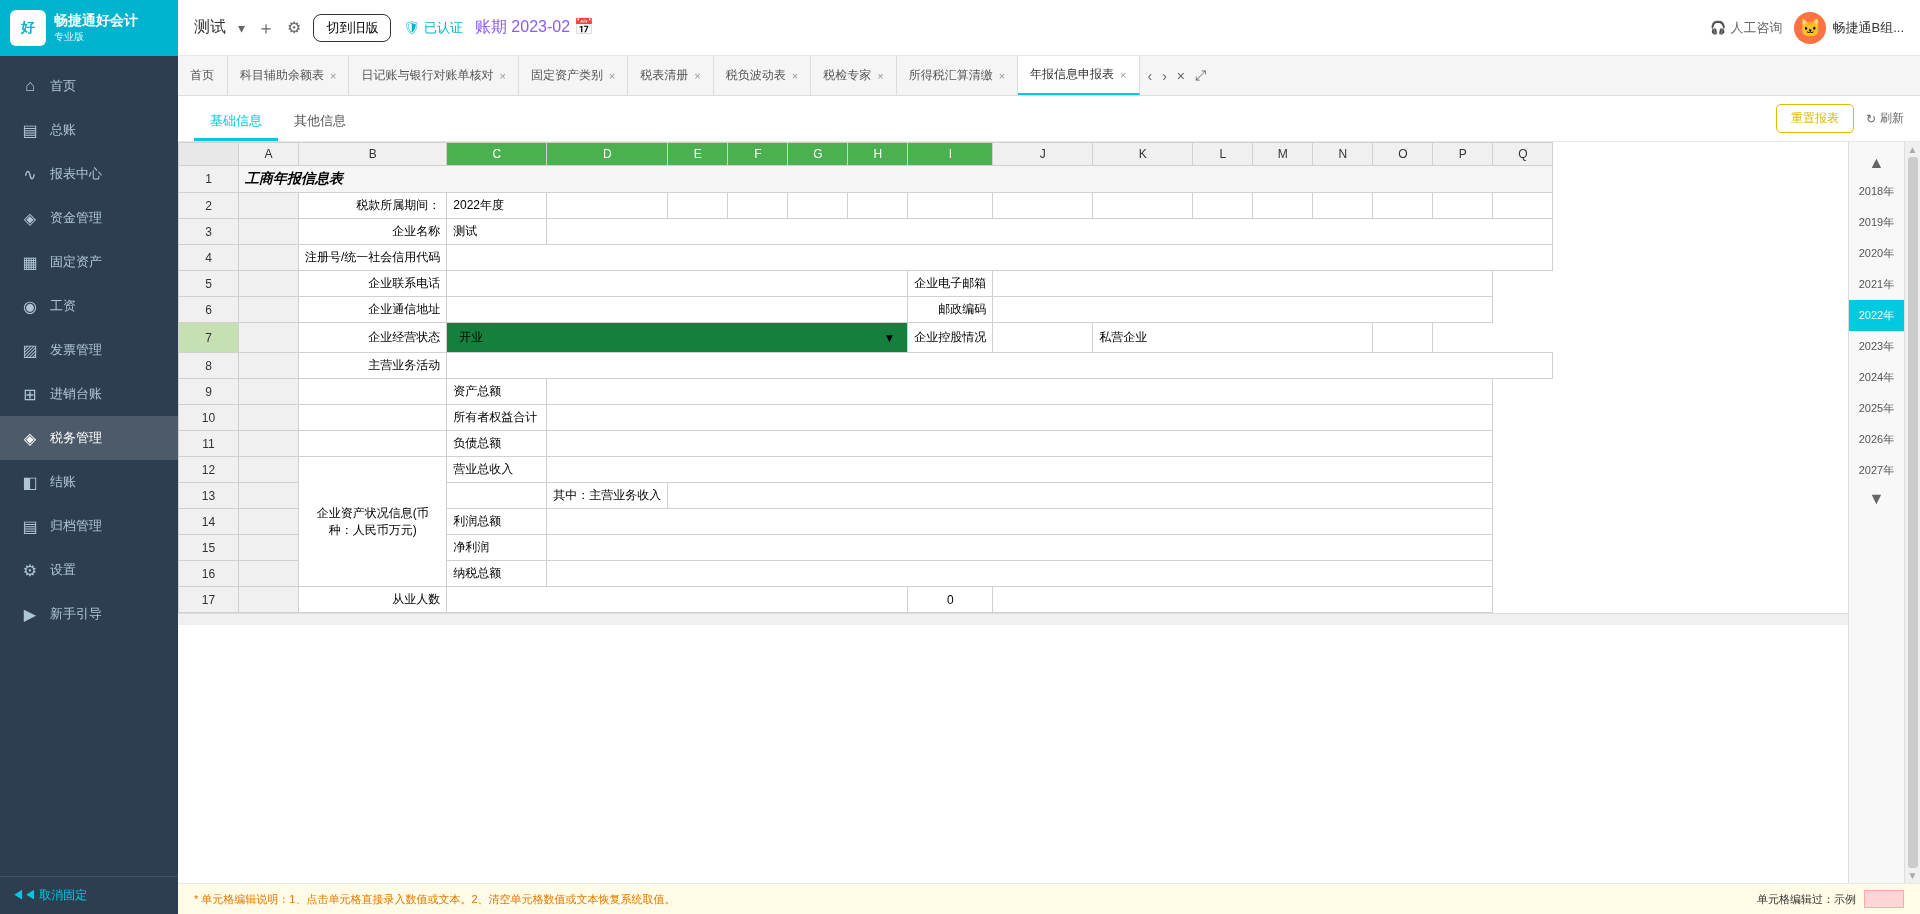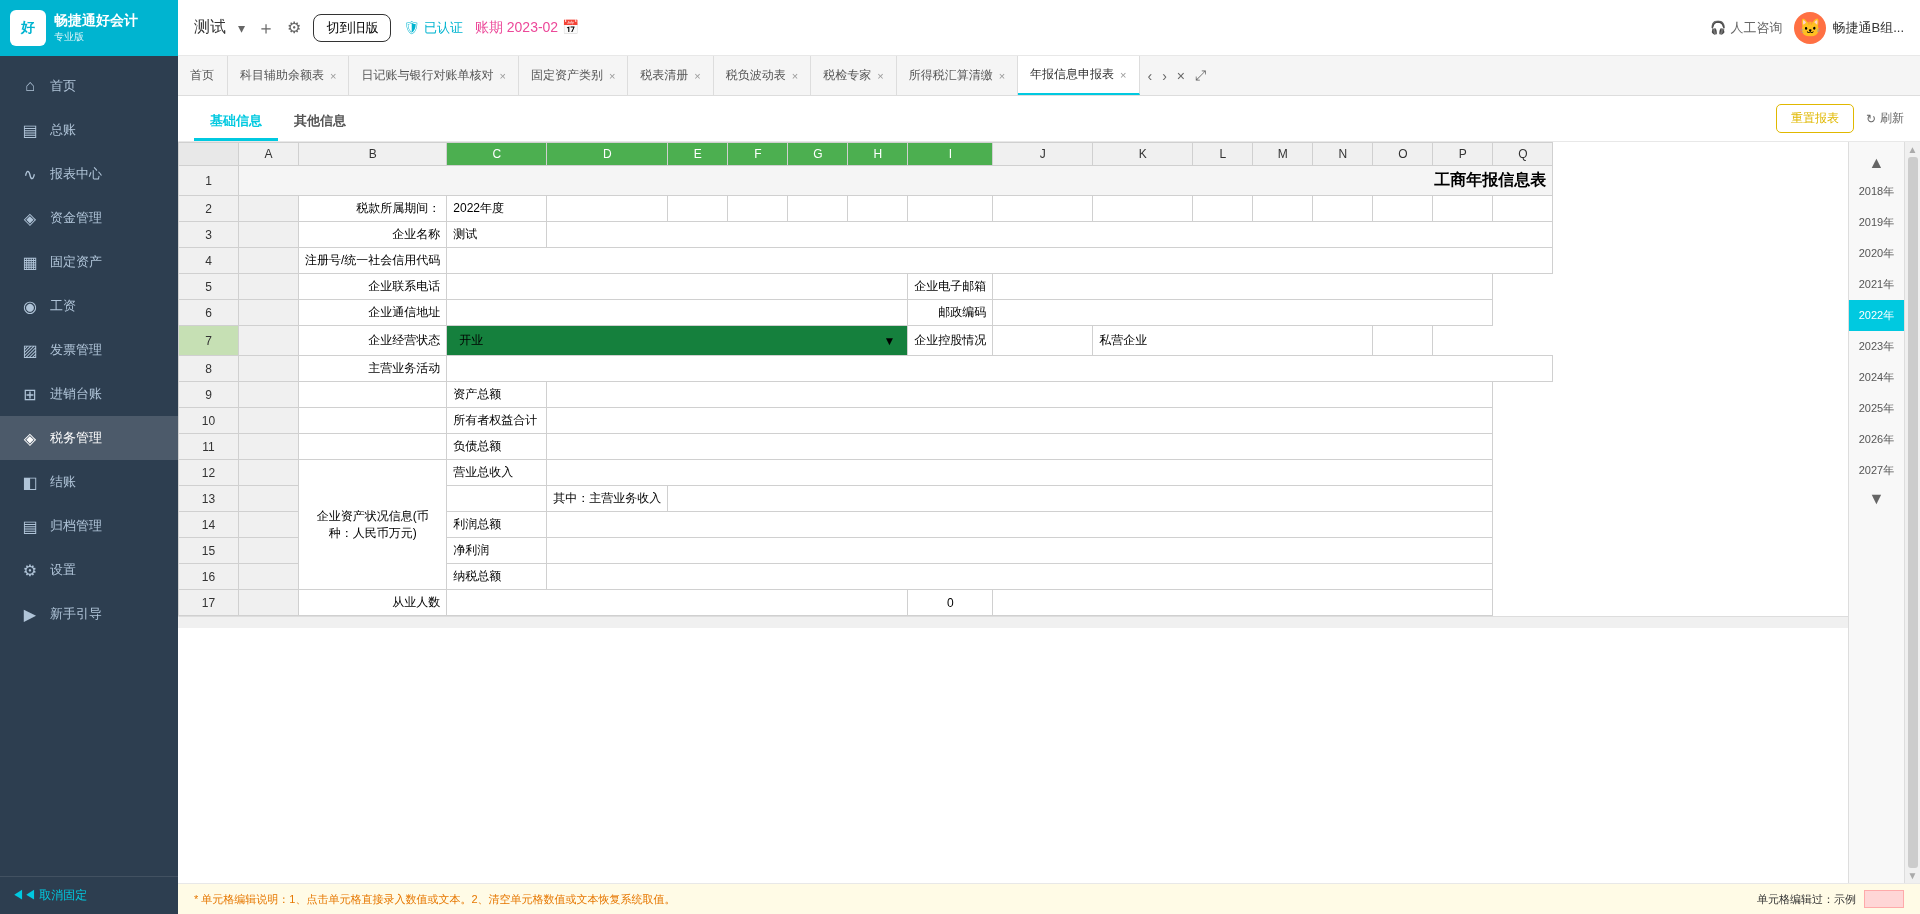--- a/index.html
+++ b/index.html
@@ -20,21 +20,21 @@
     .main { flex: 1; display: flex; flex-direction: column; height: 914px; overflow: hidden; }
 
     
     .topbar { height: 56px; background: white; display: flex; align-items: center; padding: 0 16px; gap: 12px; border-bottom: 1px solid #e8e8e8; flex-shrink: 0; }
     .topbar-title { font-size: 16px; color: #333; }
     .topbar-dropdown-icon { color: #666; cursor: pointer; font-size: 14px; }
     .topbar-add-icon { color: #666; cursor: pointer; font-size: 18px; }
     .topbar-gear-icon { color: #666; cursor: pointer; font-size: 16px; }
     .topbar-old-btn { border: 1px solid #333; background: white; padding: 4px 12px; border-radius: 8px; cursor: pointer; font-size: 13px; }
     .topbar-certified { display: flex; align-items: center; gap: 4px; color: #00b4d0; font-size: 13px; }
-    .topbar-period { color: #ec4899; font-size: 14px; }
+    .topbar-period { color: #8b5cf6; font-size: 16px; }
     .topbar-spacer { flex: 1; }
     .topbar-service { display: flex; align-items: center; gap: 4px; color: #666; font-size: 13px; cursor: pointer; }
     .topbar-user { display: flex; align-items: center; gap: 6px; cursor: pointer; }
     .topbar-avatar { width: 32px; height: 32px; border-radius: 50%; background: #ff7043; display: flex; align-items: center; justify-content: center; color: white; font-size: 12px; overflow: hidden; }
     .topbar-username { font-size: 13px; color: #333; }
 
     
     .tabbar { height: 40px; background: #f5f5f5; display: flex; align-items: stretch; border-bottom: 1px solid #ddd; flex-shrink: 0; overflow: hidden; }
     .tab { display: flex; align-items: center; padding: 0 12px; gap: 6px; cursor: pointer; border-right: 1px solid #ddd; font-size: 12px; color: #555; background: #f5f5f5; white-space: nowrap; min-width: 80px; }
     .tab.active { background: white; color: #333; border-bottom: 2px solid #00c9e0; }
@@ -42,21 +42,21 @@
     .tab-close { color: #999; font-size: 11px; cursor: pointer; }
     .tab-nav-btns { display: flex; align-items: center; padding: 0 4px; gap: 2px; }
     .tab-nav-btn { cursor: pointer; color: #666; padding: 2px 4px; font-size: 14px; }
 
     
     .page-container { flex: 1; display: flex; flex-direction: column; background: white; overflow: hidden; }
 
     
     .subtab-bar { display: flex; align-items: center; padding: 8px 16px 0; background: white; border-bottom: 1px solid #e8e8e8; flex-shrink: 0; justify-content: space-between; }
     .subtabs { display: flex; gap: 0; }
-    .subtab { padding: 8px 16px; cursor: pointer; border-bottom: 3px solid transparent; font-size: 13px; color: #555; font-weight: bold; }
+    .subtab { padding: 8px 16px; cursor: pointer; border-bottom: 3px solid transparent; font-size: 13px; color: #555; }
     .subtab.active { border-bottom: 3px solid #00c9e0; color: #00c9e0; }
     .subtab-actions { display: flex; align-items: center; gap: 12px; margin-bottom: 8px; }
     .reset-btn { border: 1px solid #e0b800; color: #e0b800; background: white; padding: 5px 14px; border-radius: 5px; cursor: pointer; font-size: 12px; }
     .refresh-btn { display: flex; align-items: center; gap: 4px; color: #666; cursor: pointer; font-size: 12px; }
 
     
     .spreadsheet-container { flex: 1; overflow: hidden; display: flex; position: relative; }
     .spreadsheet-wrapper { flex: 1; overflow: auto; position: relative; }
 
     
@@ -67,21 +67,21 @@
 
     
     .spreadsheet { border-collapse: collapse; min-width: 1200px; font-size: 12px; }
     .spreadsheet th, .spreadsheet td { border: 1px solid #d0d0d0; padding: 4px 6px; white-space: nowrap; }
     .col-header { background: #f0f0f0; text-align: center; color: #333; font-weight: normal; min-width: 60px; }
     .row-header { background: #f0f0f0; text-align: center; color: #333; font-weight: normal; width: 40px; }
     .col-header-active { background: #4caf50; color: white; }
     .cell-selected { border: 2px solid #217346; background: #15803d; }
     .cell-content { text-align: center; }
     .cell-label { text-align: right; padding-right: 8px; }
-    .cell-merge { text-align: right; font-weight: bold; font-size: 16px; }
+    .cell-merge { text-align: left; font-weight: bold; font-size: 14px; font-style: italic; }
     .dropdown-cell { display: flex; align-items: center; justify-content: space-between; padding: 2px 6px; }
 
     
     .spreadsheet-footer { padding: 6px 16px; background: #fffbe6; border-top: 1px solid #e8e8e8; display: flex; align-items: center; justify-content: space-between; font-size: 11px; color: #e67700; flex-shrink: 0; }
     .footer-right { display: flex; align-items: center; gap: 8px; color: #333; }
     .footer-example-box { width: 40px; height: 18px; background: #ffd6d6; border: 1px solid #ffaaaa; display: inline-block; }
 
     
     .hscrollbar { height: 12px; background: #f0f0f0; border-top: 1px solid #ddd; position: relative; }
   </style>

